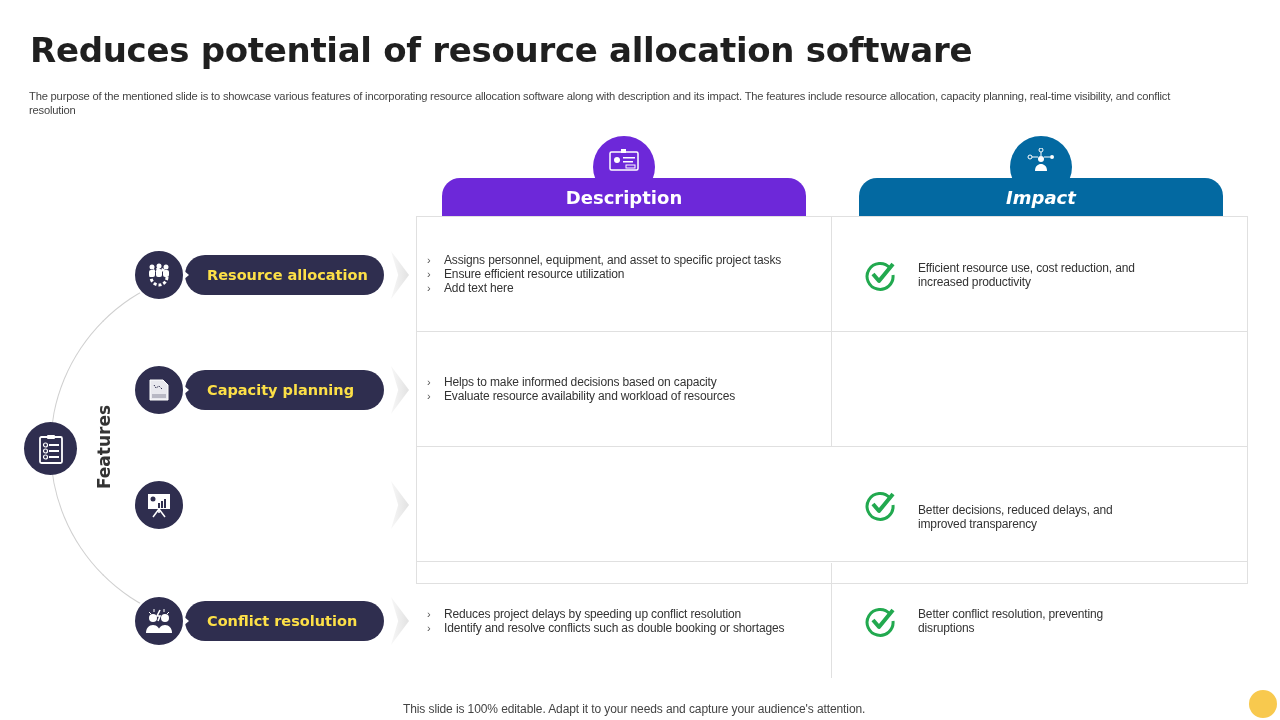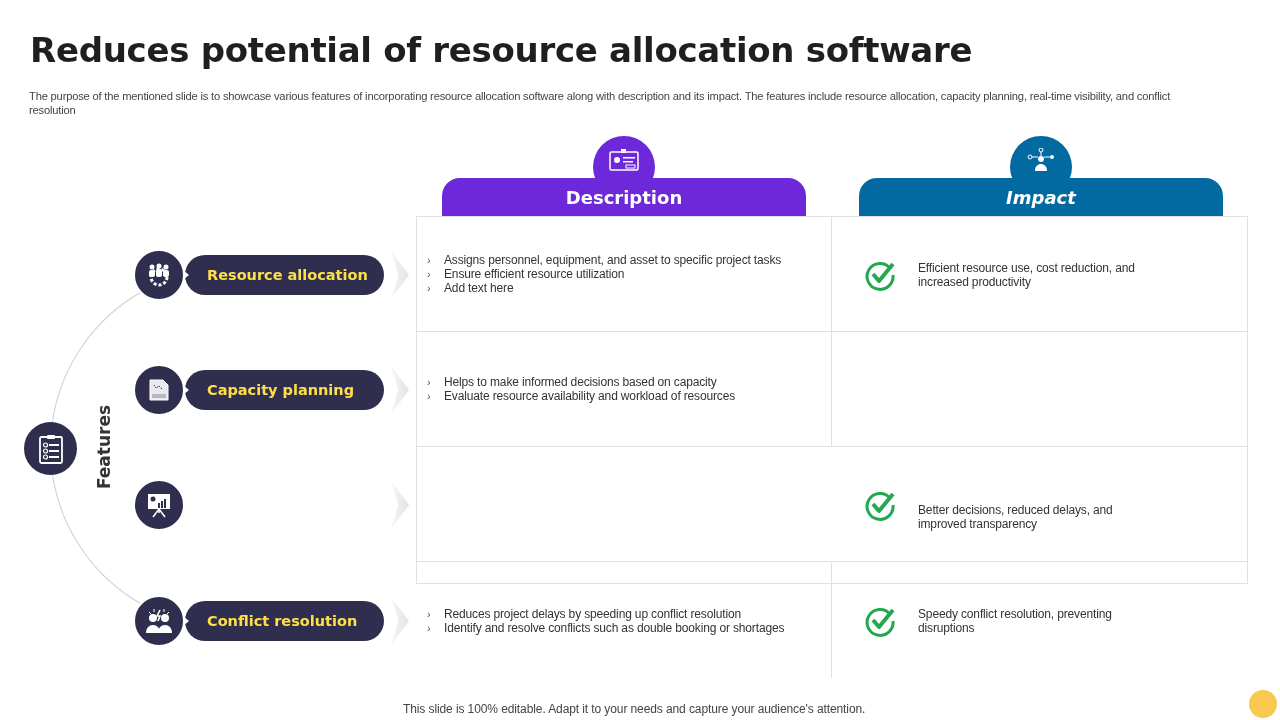--- a/index.html
+++ b/index.html
@@ -183,19 +183,19 @@
       <ul class="bullets">
         <li>Reduces project delays by speeding up conflict resolution</li>
         <li>Identify and resolve conflicts such as double booking or shortages</li>
       </ul>
     </div>
     <div class="cell-imp">
       <svg class="check" style="top:42px;" viewBox="0 0 32 32">
         <path d="M26 9A13 13 0 1 0 29 16" fill="none" stroke="#22a94f" stroke-width="3"></path>
         <path d="M9 15l6 7L29 5" fill="none" stroke="#22a94f" stroke-width="4" stroke-linejoin="round"></path>
       </svg>
-      <div class="imp-text" style="top:44px;">Speedy conflict resolution, preventing disruptions</div>
+      <div class="imp-text" style="top:44px;">Better conflict resolution, preventing disruptions</div>
     </div>
   </div>
 </div>
 
 <div class="footer">This slide is 100% editable. Adapt it to your needs and capture your audience's attention.</div>
 <div class="dot"></div>
 
 </body></html>

